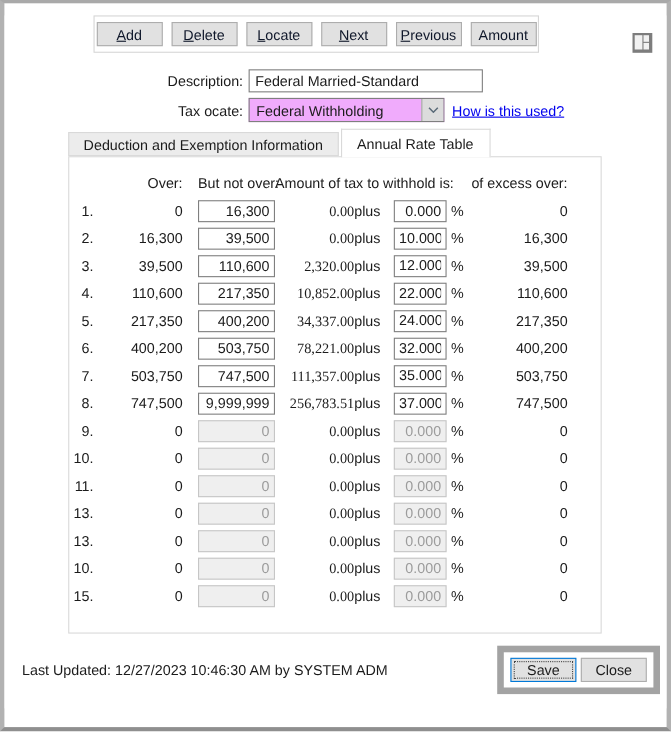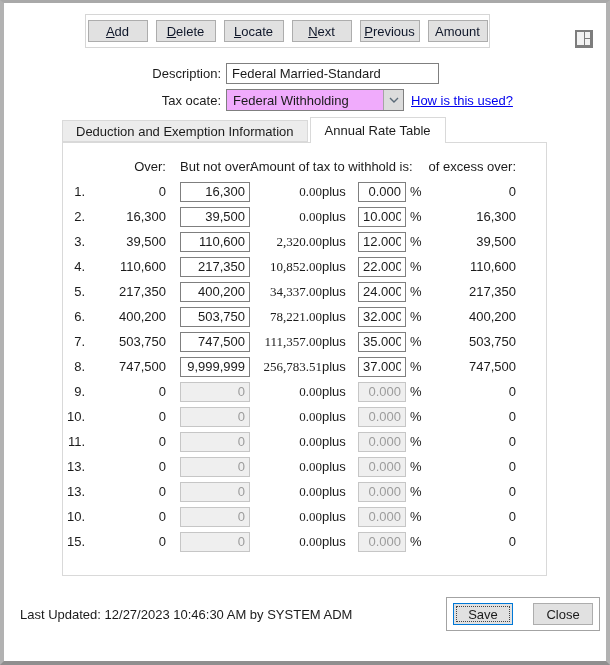--- a/index.html
+++ b/index.html
@@ -97,21 +97,21 @@
   .c-pct  { grid-column:8; padding-left:4px; }
   .c-exc  { grid-column:9; text-align:right; }
   .fld {
     width:100%; height:20px; border:1px solid #7f7f7f; background:#fff;
     font-family:inherit; font-size:13px; color:#1b1b1b; text-align:right; padding:0 4px;
   }
   .t-row.disabled .fld { background:#efefef; color:#9c9c9c; border-color:#c6c6c6; }
   
   .footer { position:absolute; left:16px; right:6px; bottom:13px; display:flex; align-items:center; }
   .last-updated { font-size:13px; }
-  .footer-btns { margin-left:auto; border:1px solid #a3a3a3; padding:5px 6px; display:flex; gap:20px; }
+  .footer-btns { margin-left:auto; border:6px solid #a3a3a3; padding:5px 6px; display:flex; gap:4px; }
   .fbtn {
     width:60px; height:22px; background:#e1e1e1; border:1px solid #adadad;
     font-family:inherit; font-size:13px; color:#1b1b1b; padding:0;
   }
   .fbtn.focused { border:1px solid #0078d7; outline:1px dotted #444; outline-offset:-4px; }
 </style>
 </head>
 <body>
 
 <div class="window">

